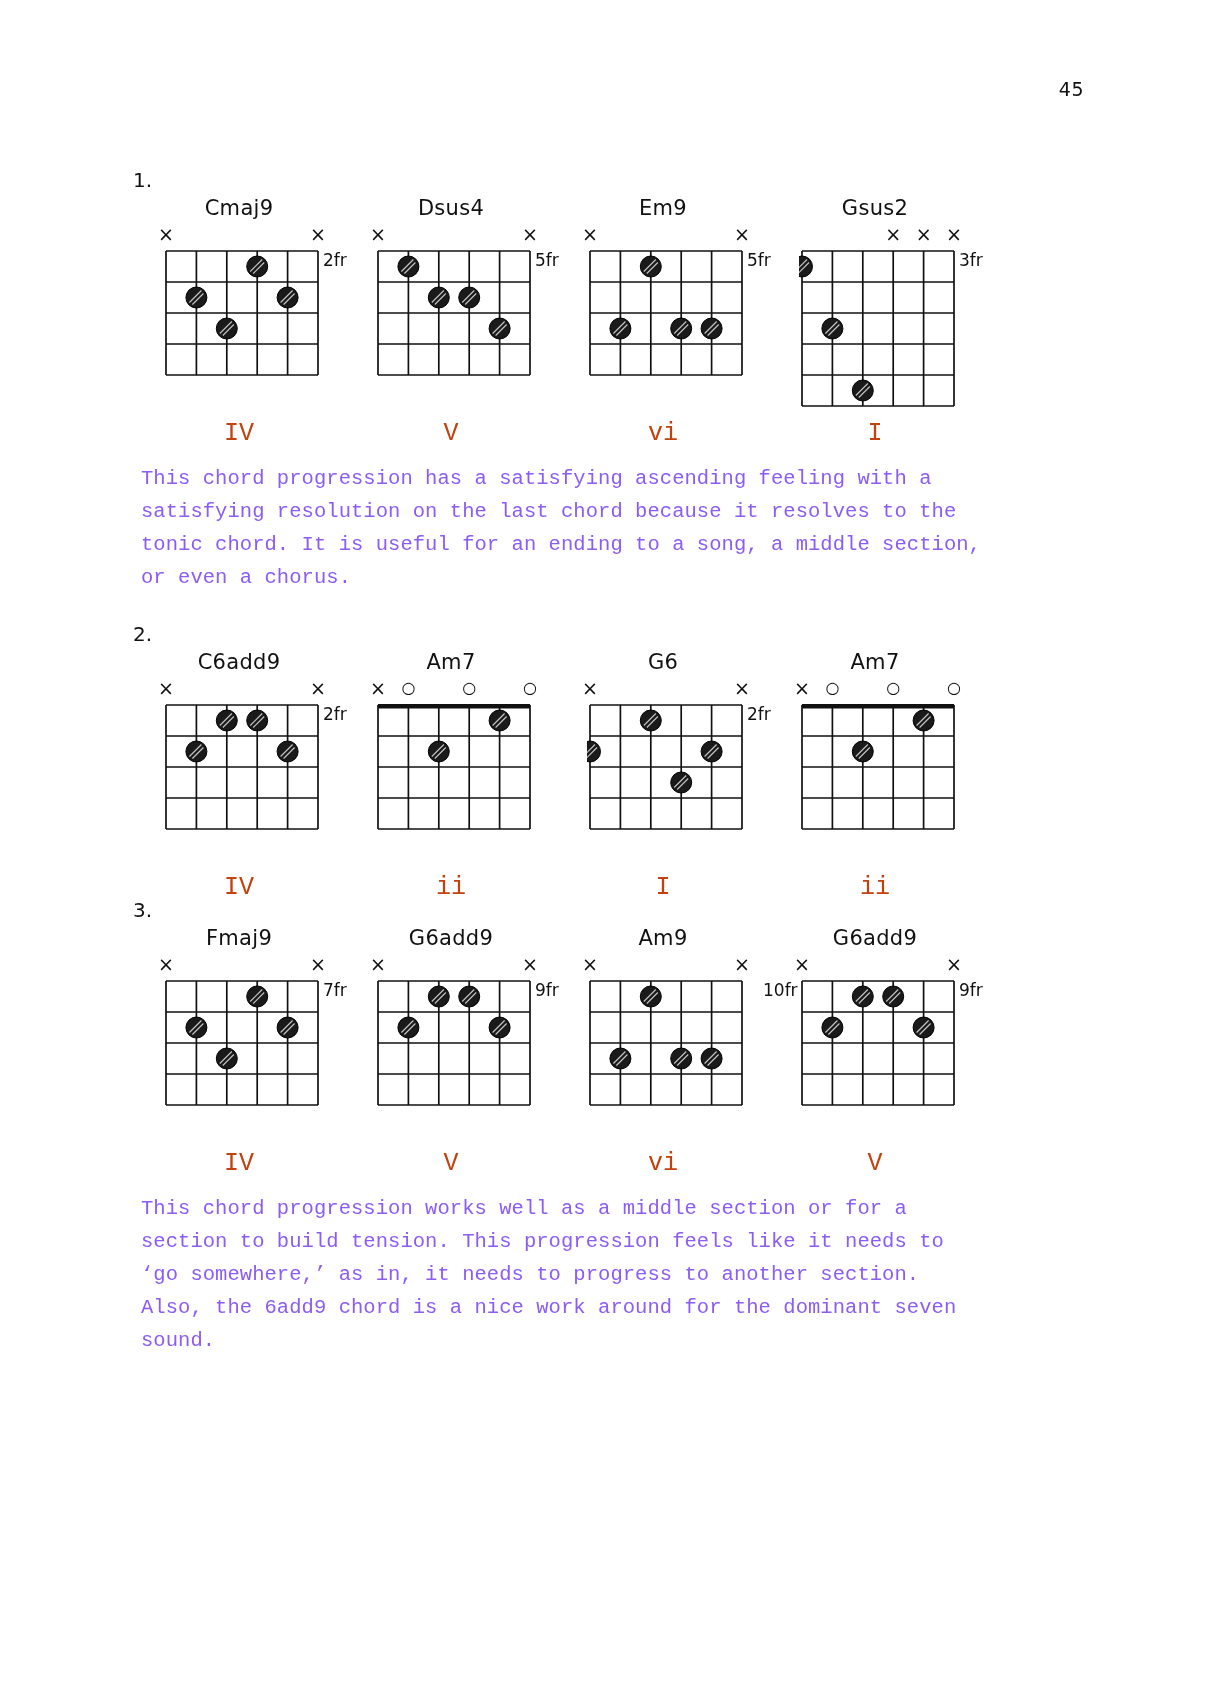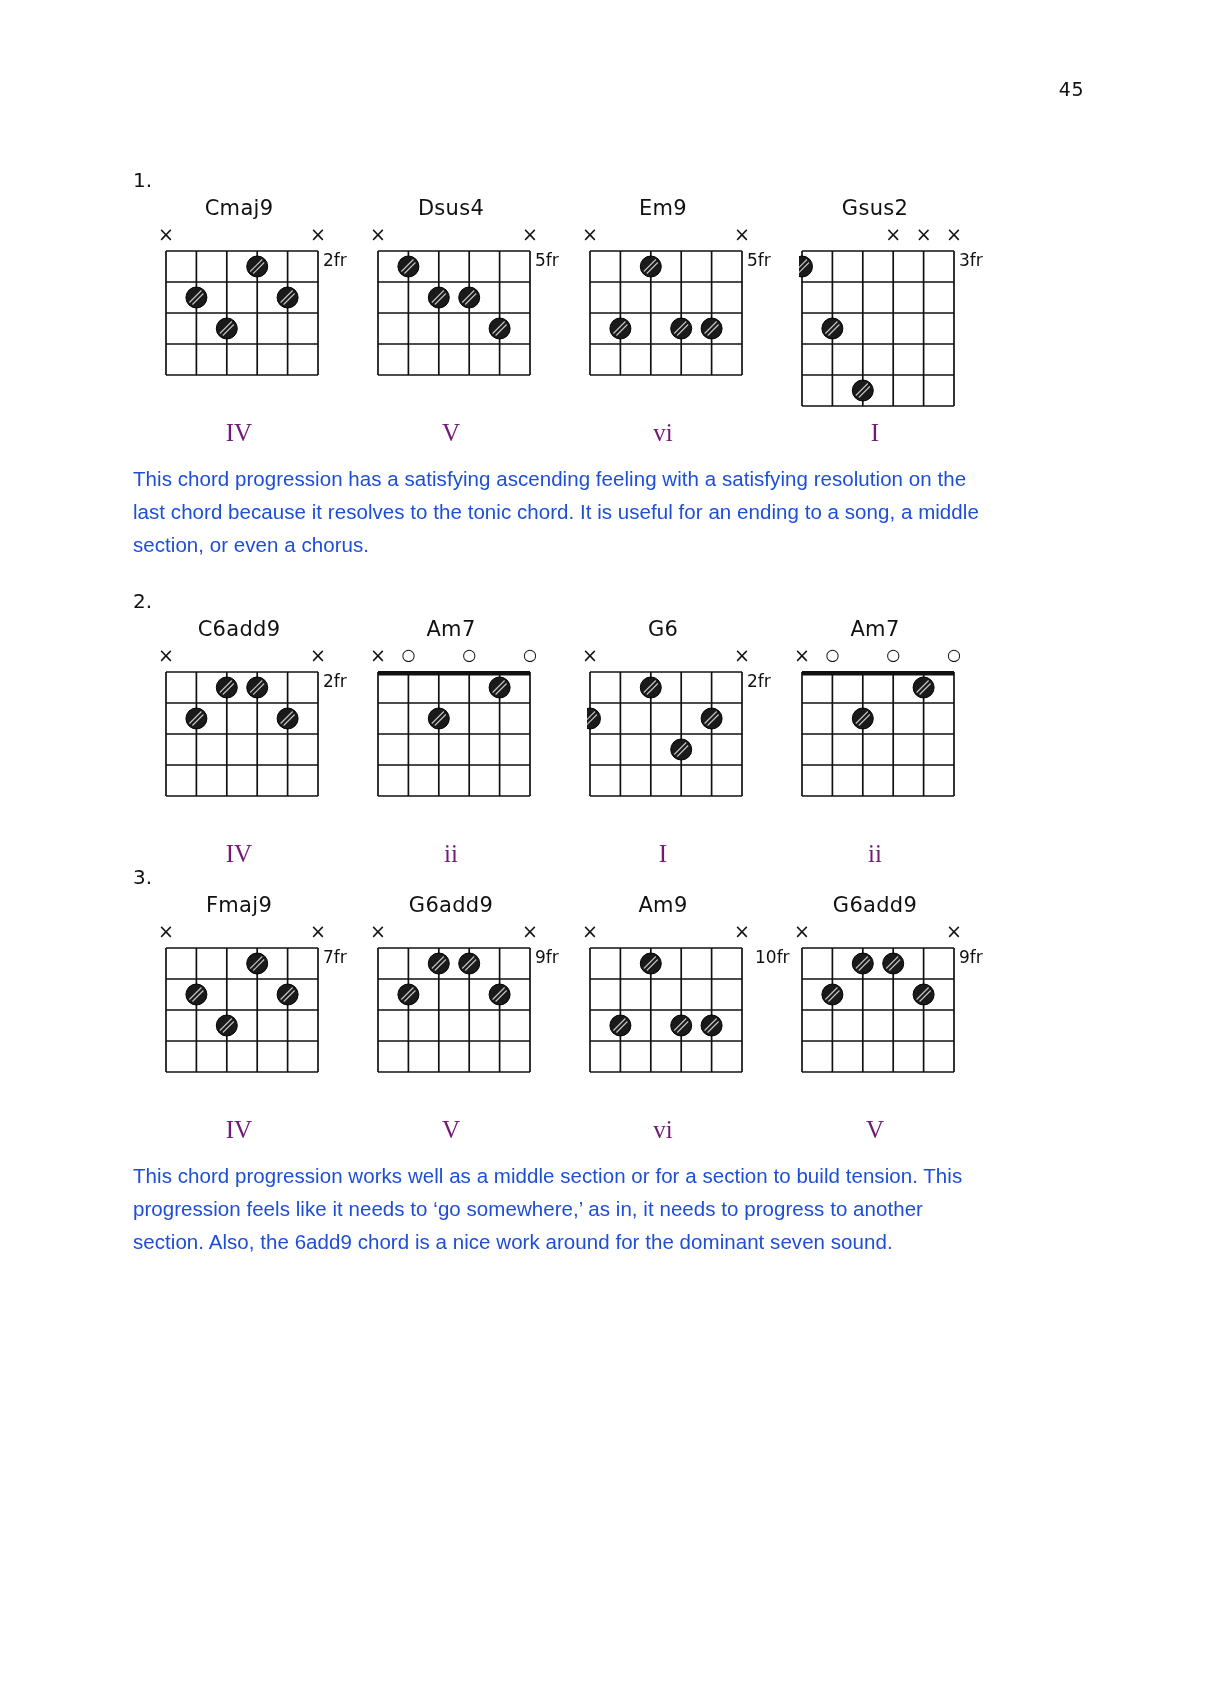--- a/index.html
+++ b/index.html
@@ -89,31 +89,31 @@
   .grid svg { display: block; }
   .fret-label {
     position: absolute;
     font-size: 17px;
     font-family: "DejaVu Sans", sans-serif;
     color: #111;
     white-space: nowrap;
   }
   .roman {
     font-size: 25px;
-    font-family: Liberation Serif, serif;
-    color: #701a75;
+    font-family: Liberation Mono, monospace;
+    color: #c2410c;
     margin-top: 10px;
     text-align: right;
   }
   .para {
     font-size: 20.5px;
     line-height: 33px;
-    font-family: Liberation Sans, sans-serif;
-    color: #1d4ed8;
-    margin: 16px 0 30px 0;
+    font-family: Liberation Mono, monospace;
+    color: #8b5cf6;
+    margin: 16px 0 30px 8px;
     width: 848px;
     letter-spacing: 0.05px;
   }
   .block { margin-bottom: 0; }
 </style>
 </head>
 <body>
 
 <div class="page">
 
@@ -533,21 +533,21 @@
                     <path d="M26.4 85.5 L38.4 73.5" stroke="#ffffff" stroke-width="1.1" opacity="0.75"></path>
                     <path d="M29.4 87.5 L40.4 76.5" stroke="#ffffff" stroke-width="1.1" opacity="0.75"></path>
                     <circle cx="94.19999999999999" cy="80.5" r="10.5" fill="#1a1a1a" stroke="#000" stroke-width="1"></circle>
                     <path d="M87.19999999999999 85.5 L99.19999999999999 73.5" stroke="#ffffff" stroke-width="1.1" opacity="0.75"></path>
                     <path d="M90.19999999999999 87.5 L101.19999999999999 76.5" stroke="#ffffff" stroke-width="1.1" opacity="0.75"></path>
                     <circle cx="124.6" cy="80.5" r="10.5" fill="#1a1a1a" stroke="#000" stroke-width="1"></circle>
                     <path d="M117.6 85.5 L129.6 73.5" stroke="#ffffff" stroke-width="1.1" opacity="0.75"></path>
                     <path d="M120.6 87.5 L131.6 76.5" stroke="#ffffff" stroke-width="1.1" opacity="0.75"></path>
                   </svg>
                 </div>
-                <div class="fret-label" style="left: 168px; top: 26px;">10fr</div>
+                <div class="fret-label" style="left: 176px; top: 26px;">10fr</div>
               </div>
               <div class="roman">vi</div>
             </div>
             <div class="chord-slot">
               <div class="chord-name">G6add9</div>
               <div class="diagram-wrap">
                 <div class="markers">
                   <span class="marker" style="left: 3px;">×</span>
                   <span class="marker" style="left: 155px;">×</span>
                 </div>

